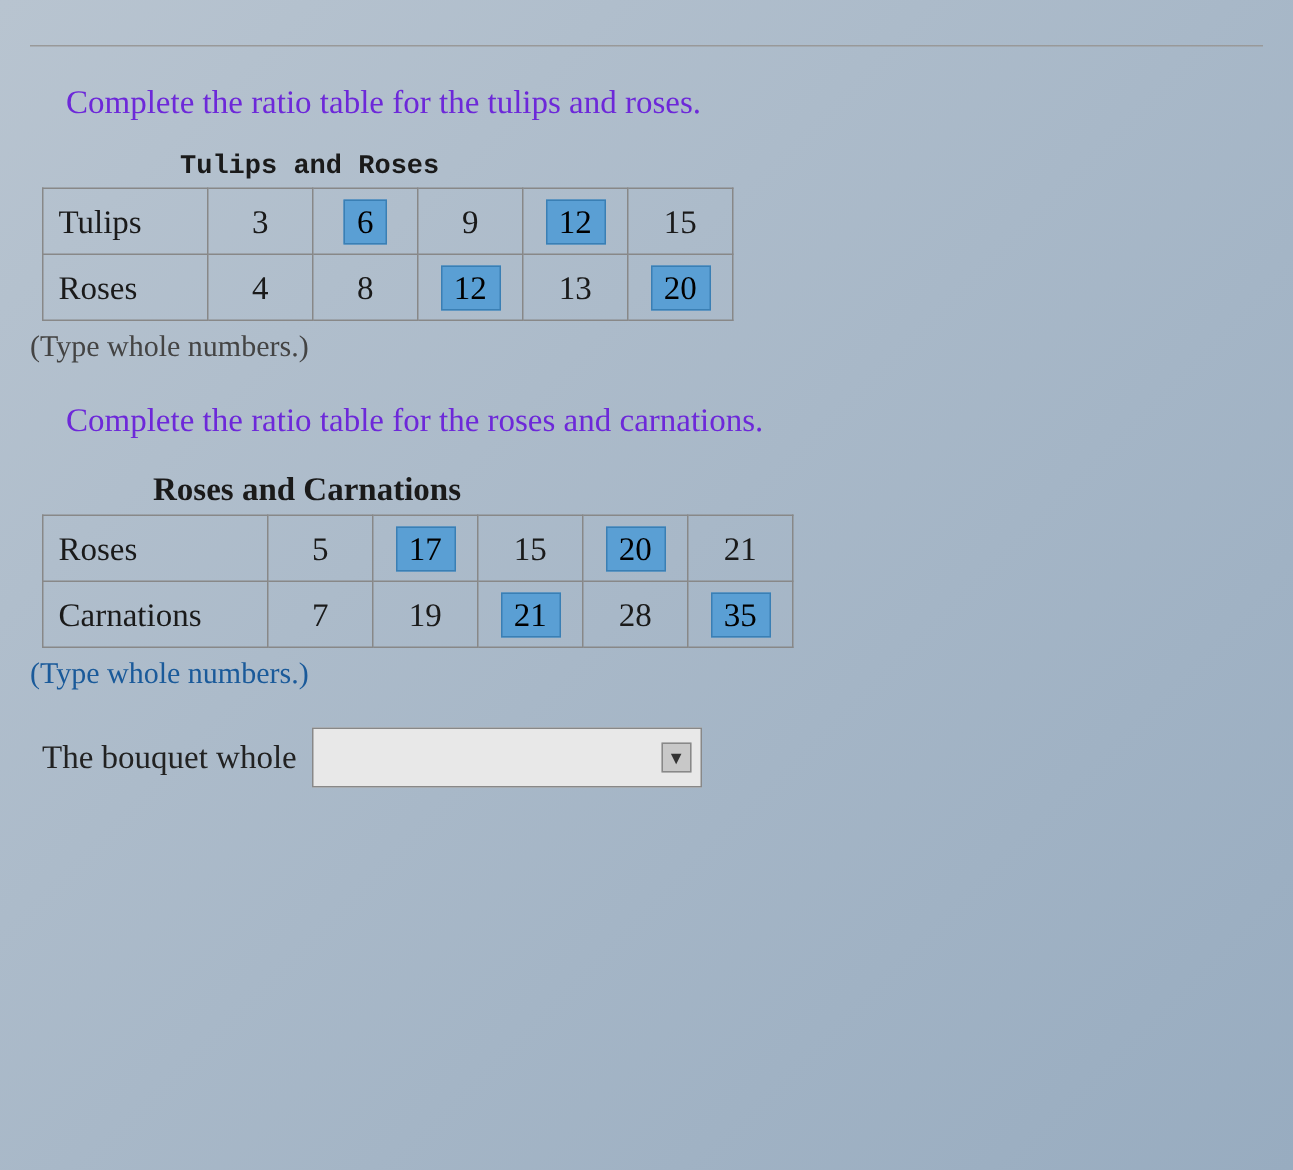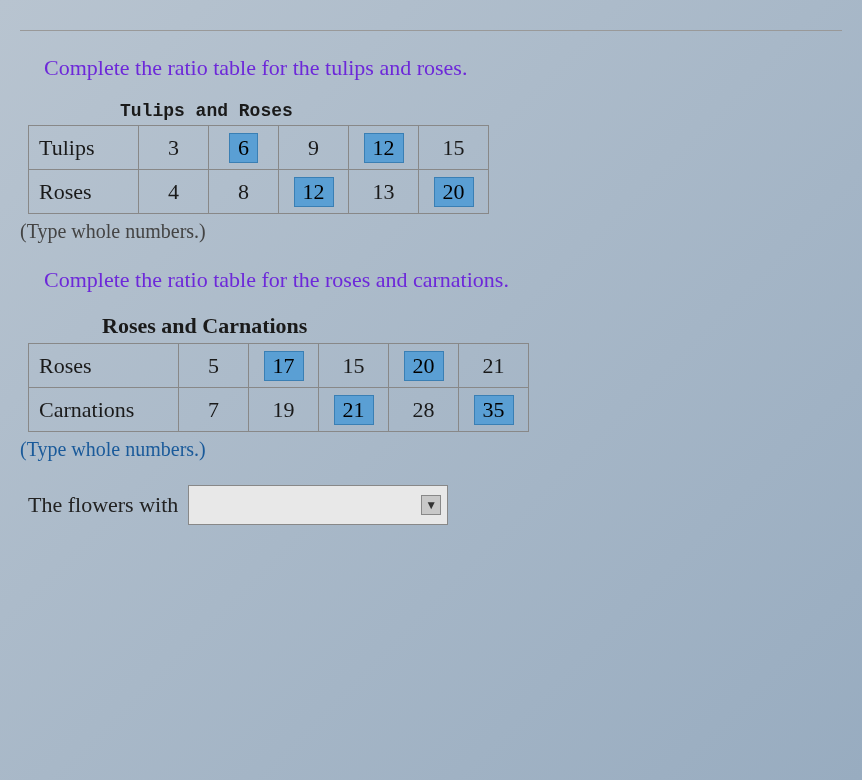--- a/index.html
+++ b/index.html
@@ -163,17 +163,17 @@
     <td><span>19</span></td>
     <td><span class="highlight">21</span></td>
     <td><span>28</span></td>
     <td><span class="highlight">35</span></td>
   </tr>
 </tbody>
   </table>
 <div class="hint hint-link">(Type whole numbers.)</div>
 
 <div class="final-line">
-  <span>The flowers with</span>
+  <span>The bouquet whole</span>
   <span class="dropdown">
     <span class="dropdown-arrow">▼</span>
   </span>
 </div>
 
 </body></html>

